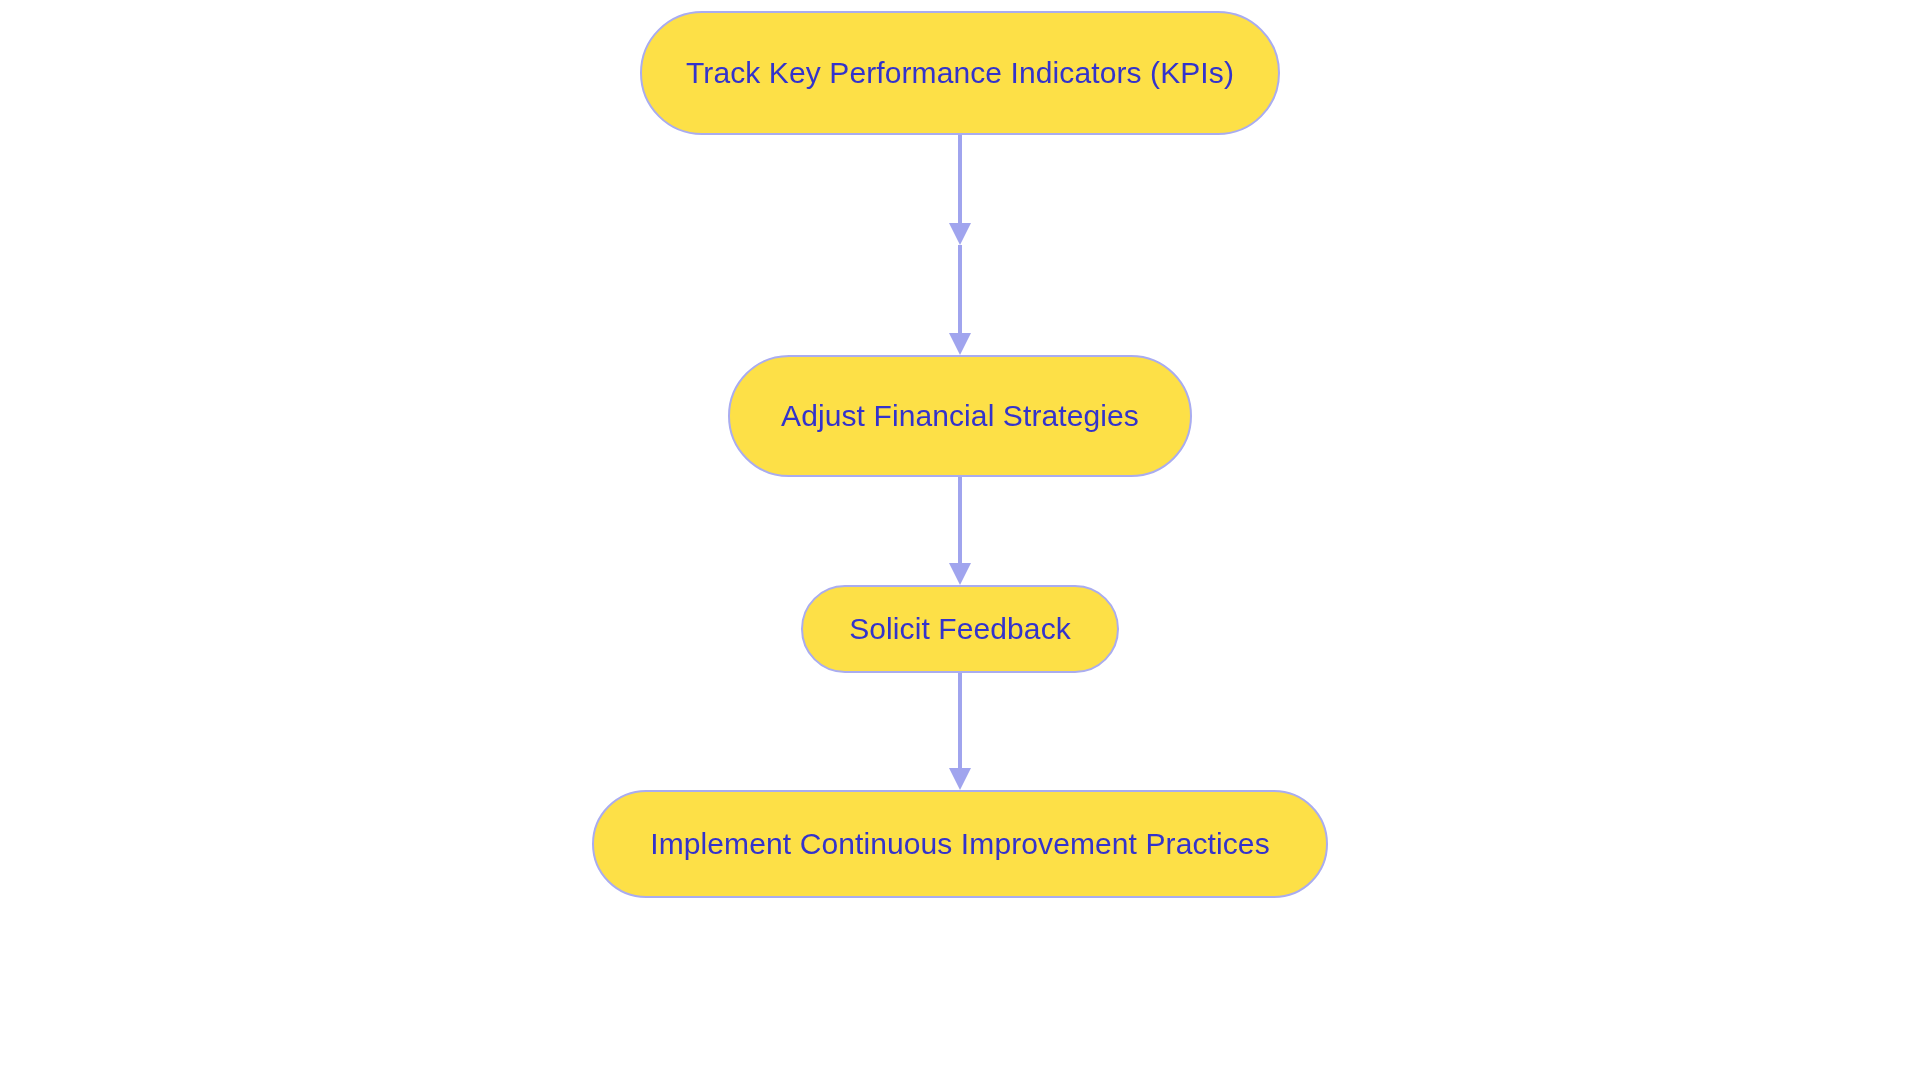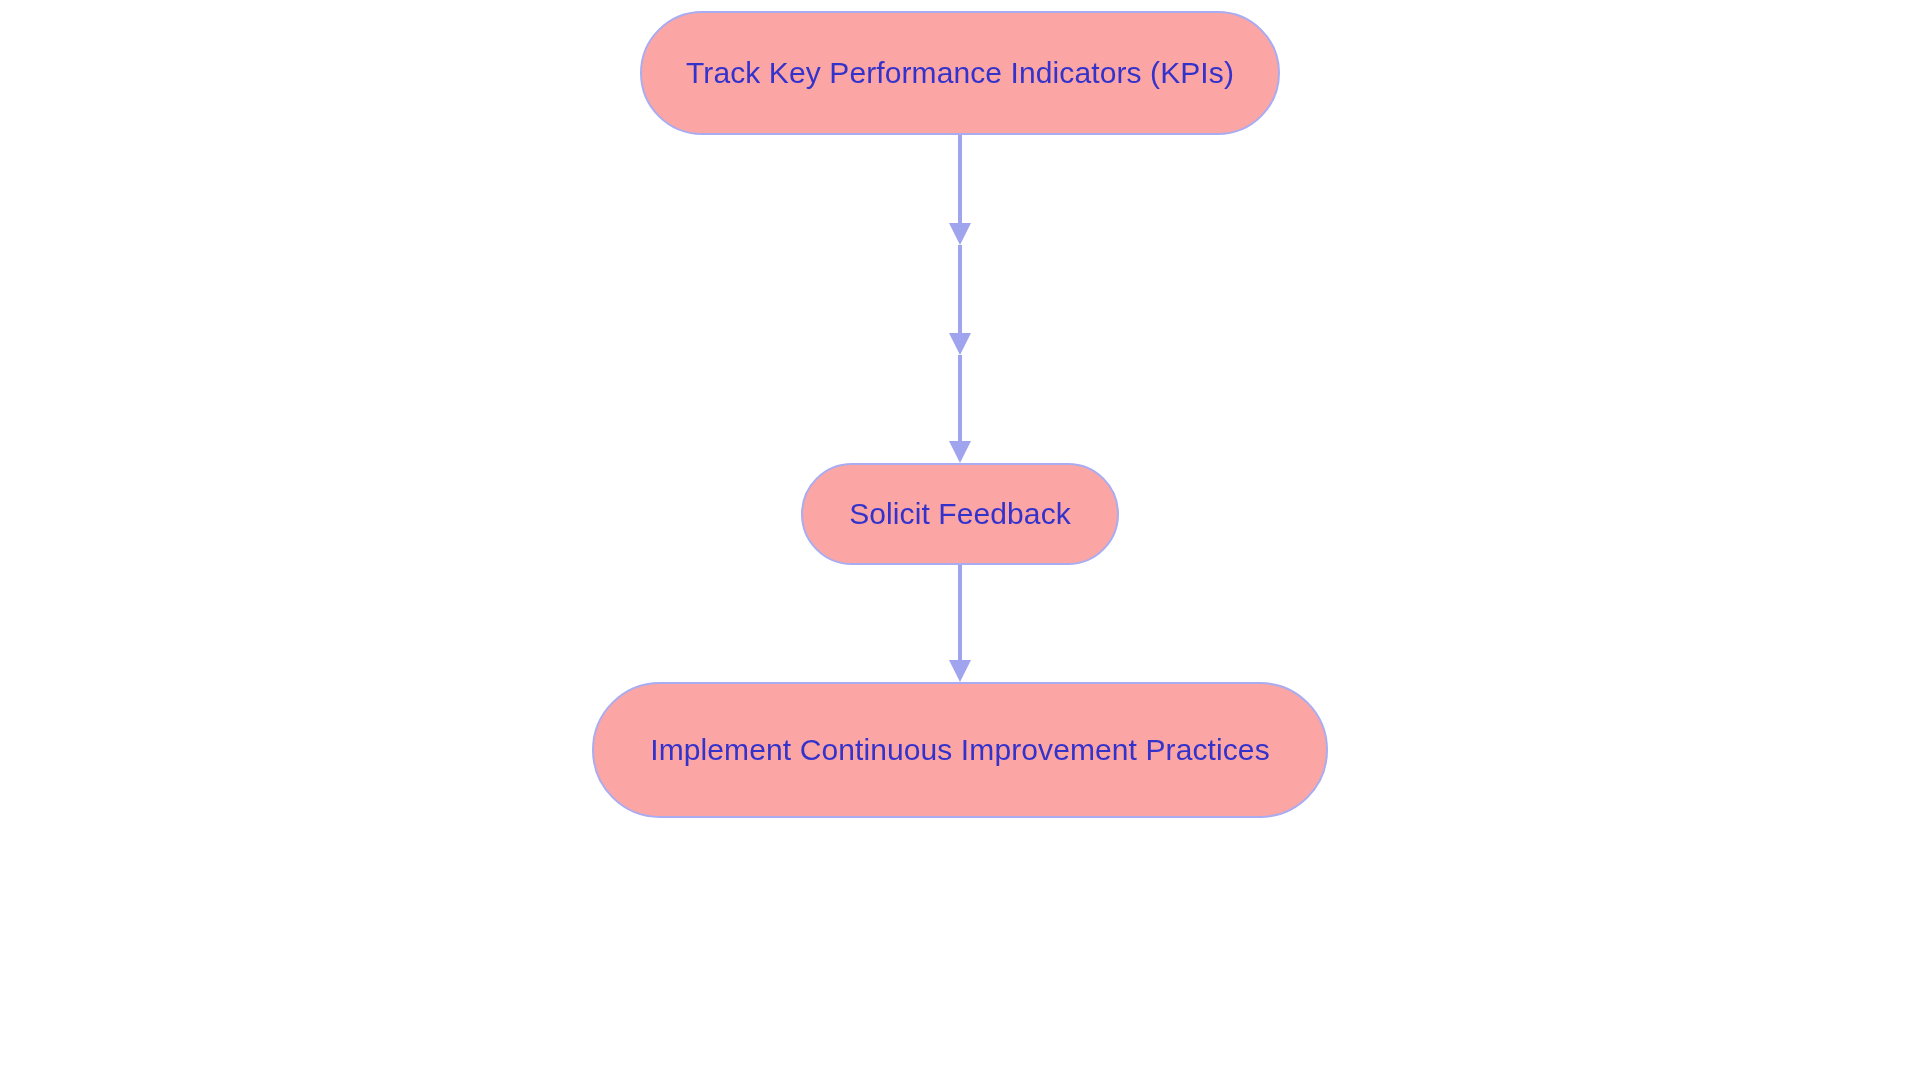--- a/index.html
+++ b/index.html
@@ -33,43 +33,43 @@
     align-items: center;
     justify-content: flex-start;
   }
 
   
   .node {
     box-sizing: border-box;
     display: flex;
     align-items: center;
     justify-content: center;
-    background: #fca5a5;
+    background: #fde047;
     border: 2px solid #a9acf0;
     border-radius: 999px;
     color: #3333cc;
     text-align: left;
     white-space: nowrap;
     padding: 0 34px;
   }
 
   .node-label {
     font-size: 30px;
     line-height: 1;
     letter-spacing: 0.1px;
     color: #3333cc;
     font-weight: 400;
   }
 
   
   .n0 { width: 640px; height: 124px; margin-top: 11px; }
   .n1 { width: 440px; height: 124px; }
   .n2 { width: 464px; height: 122px; }
-  .n3 { width: 318px; height: 102px; }
-  .n4 { width: 736px; height: 136px; }
+  .n3 { width: 318px; height: 88px; }
+  .n4 { width: 736px; height: 108px; }
 
   
   .connector {
     position: relative;
     width: 24px;
     display: flex;
     flex-direction: column;
     align-items: center;
     justify-content: flex-start;
   }
@@ -106,20 +106,23 @@
       <div class="connector-line"></div>
       <div class="connector-head"></div>
     </div>
 
 
     <div class="connector c1">
       <div class="connector-line"></div>
       <div class="connector-head"></div>
     </div>
 
+    <div class="node n2">
+      <span class="node-label">Adjust Financial Strategies</span>
+    </div>
 
     <div class="connector c2">
       <div class="connector-line"></div>
       <div class="connector-head"></div>
     </div>
 
     <div class="node n3">
       <span class="node-label">Solicit Feedback</span>
     </div>
 

